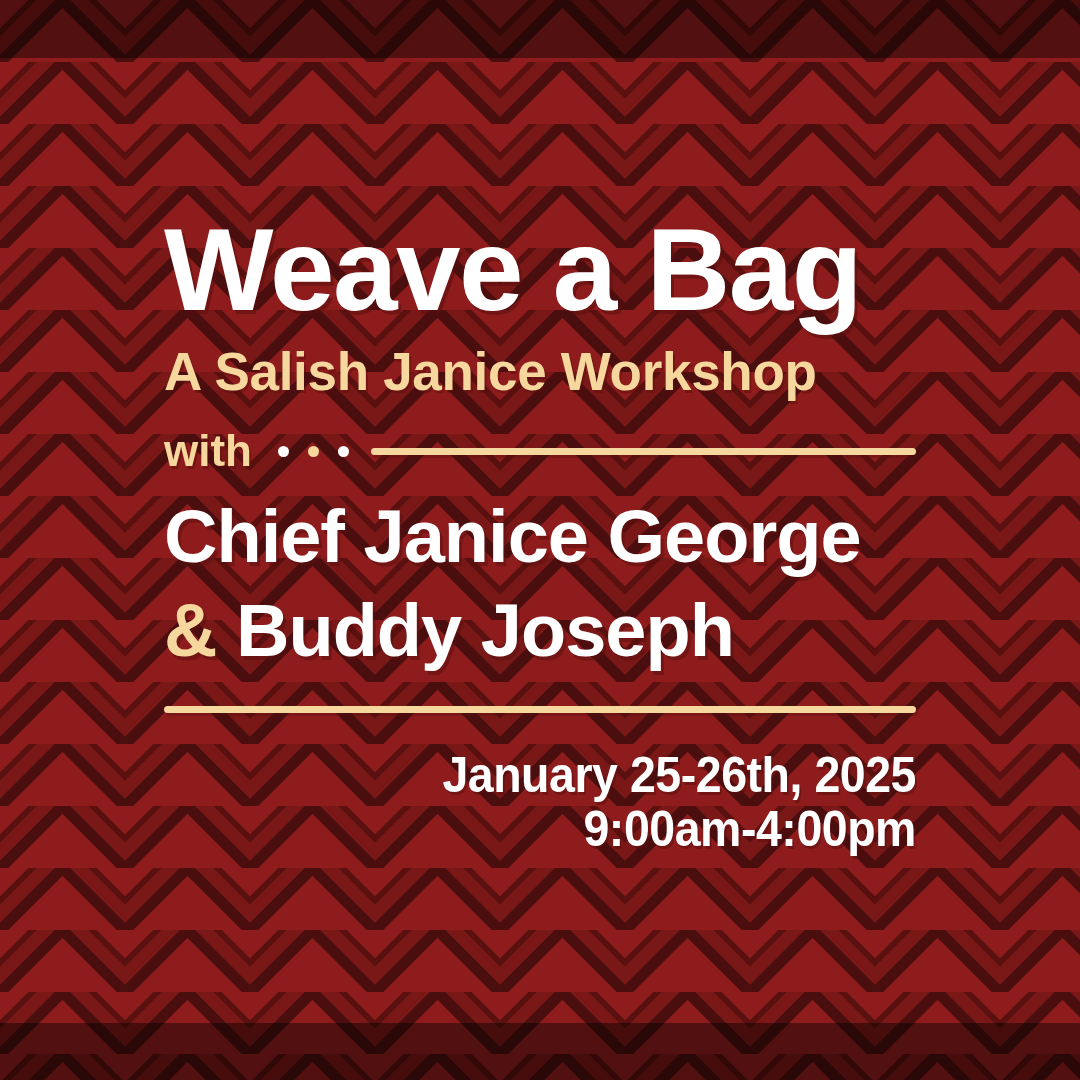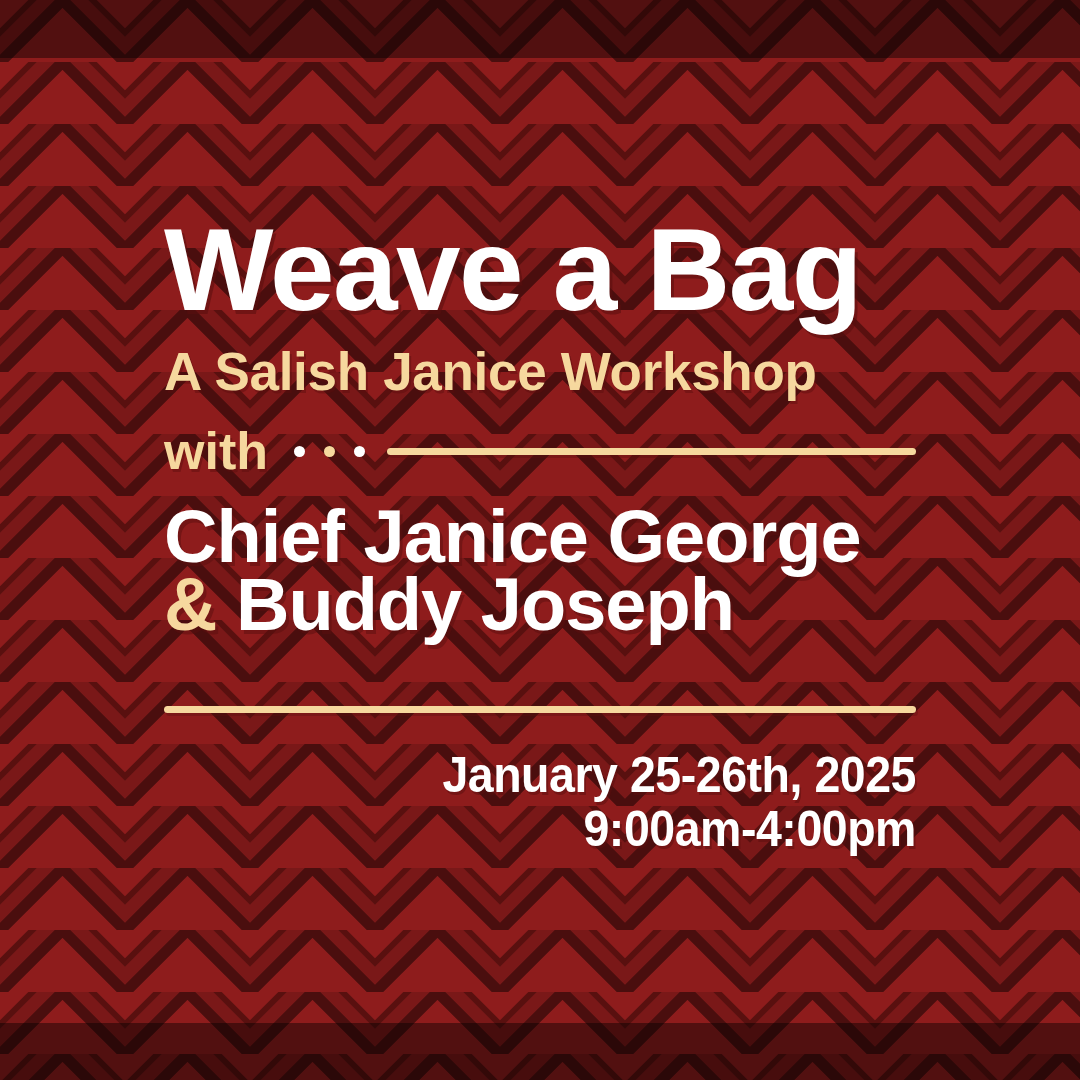--- a/index.html
+++ b/index.html
@@ -79,21 +79,21 @@
   }
 
   
   .with-row {
     top: 425px;
     display: flex;
     align-items: center;
     height: 52px;
   }
   .with-word {
-    font-size: 52px;
+    font-size: 44px;
     font-weight: 700;
     color: #F6D89E;
     text-shadow: 2px 3px 0 rgba(90, 14, 14, 0.45);
     line-height: 1;
     text-align: right;
   }
   .dots {
     display: flex;
     align-items: center;
     gap: 19px;
@@ -119,21 +119,21 @@
   .presenter {
     font-size: 74px;
     line-height: 1.0;
     font-weight: 700;
     letter-spacing: -1px;
     color: #FFFFFF;
     text-shadow: 3px 4px 0 rgba(90, 14, 14, 0.5);
     white-space: nowrap;
   }
   .presenter-1 { top: 500px; }
-  .presenter-2 { top: 568px; }
+  .presenter-2 { top: 594px; }
   .amp { color: #F6D89E; }
 
   #divider-rule {
     position: absolute;
     left: 164px;
     width: 752px;
     top: 706px;
     height: 7px;
     border-radius: 4px;
     background: #F6D89E;

